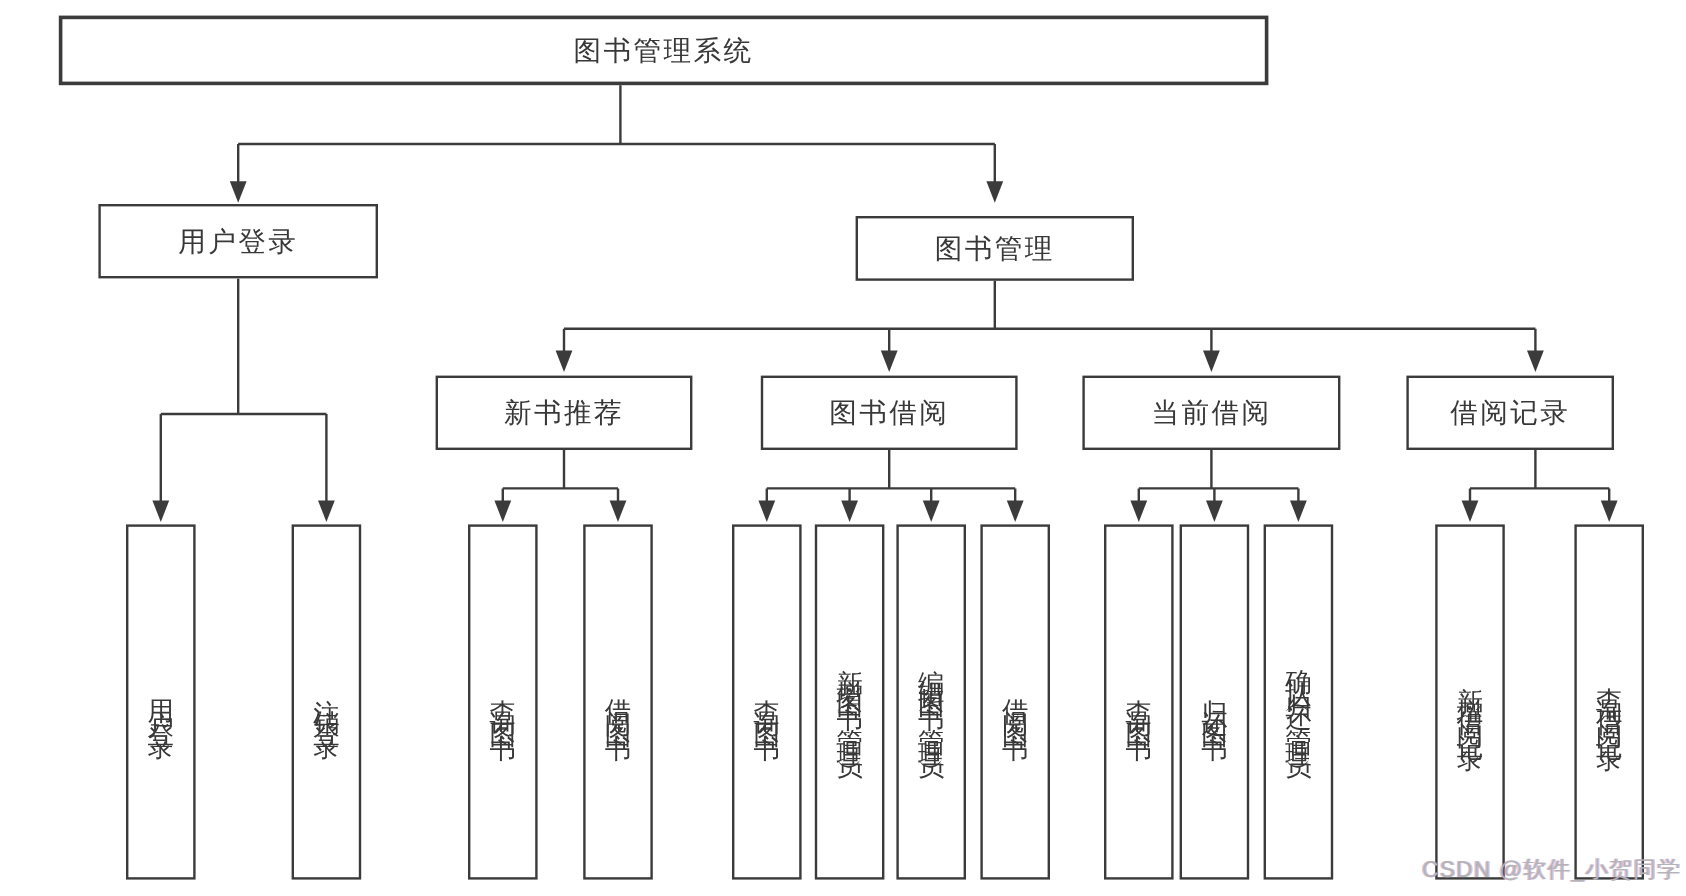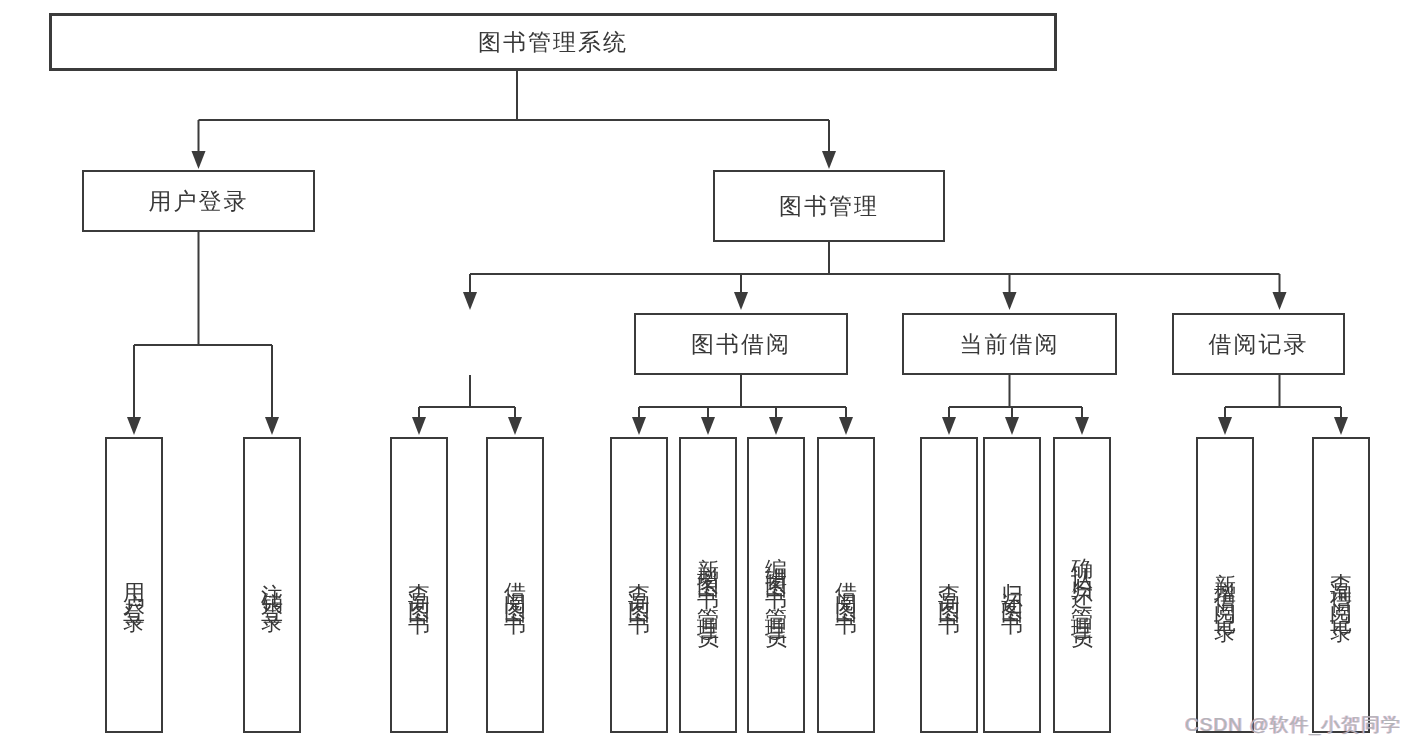--- a/index.html
+++ b/index.html
@@ -85,22 +85,23 @@
     <polygon points="1075,417 1089,417 1082,435" fill="#3b3b3b" stroke="none"></polygon>
 
     <path d="M1279.5 375 V407 M1225 407 H1341 M1225 407 V419 M1341 407 V419"></path>
     <polygon points="1218,417 1232,417 1225,435" fill="#3b3b3b" stroke="none"></polygon>
     <polygon points="1334,417 1348,417 1341,435" fill="#3b3b3b" stroke="none"></polygon>
   </svg>
 
   <div class="node hnode root-node" style="left:13px; top:13px; width:1008px; height:58px;margin-left:36px;">图书管理系统</div>
 
   <div class="node hnode" style="left:82px; top:170px; width:233px; height:62px;">用户登录</div>
-  <div class="node hnode" style="left:713px; top:170px; width:232px; height:72px;">图书管理</div>
+  <div class="node hnode" style="left:713px; top:180px; width:232px; height:54px;">图书管理</div>
 
+  <div class="node hnode" style="left:363px; top:313px; width:214px; height:62px;">新书推荐</div>
   <div class="node hnode" style="left:902px; top:313px; width:215px; height:62px;">当前借阅</div>
   <div class="node hnode" style="left:634px; top:313px; width:214px; height:62px;">图书借阅</div>
   <div class="node hnode" style="left:1172px; top:313px; width:173px; height:62px;">借阅记录</div>
 
   <div class="node vnode" style="left:105px; top:437px; width:58px; height:296px;">
     <span>用户登录</span>
   </div>
   <div class="node vnode" style="left:243px; top:437px; width:58px; height:296px;">
     <span>注销登录</span>
   </div>

